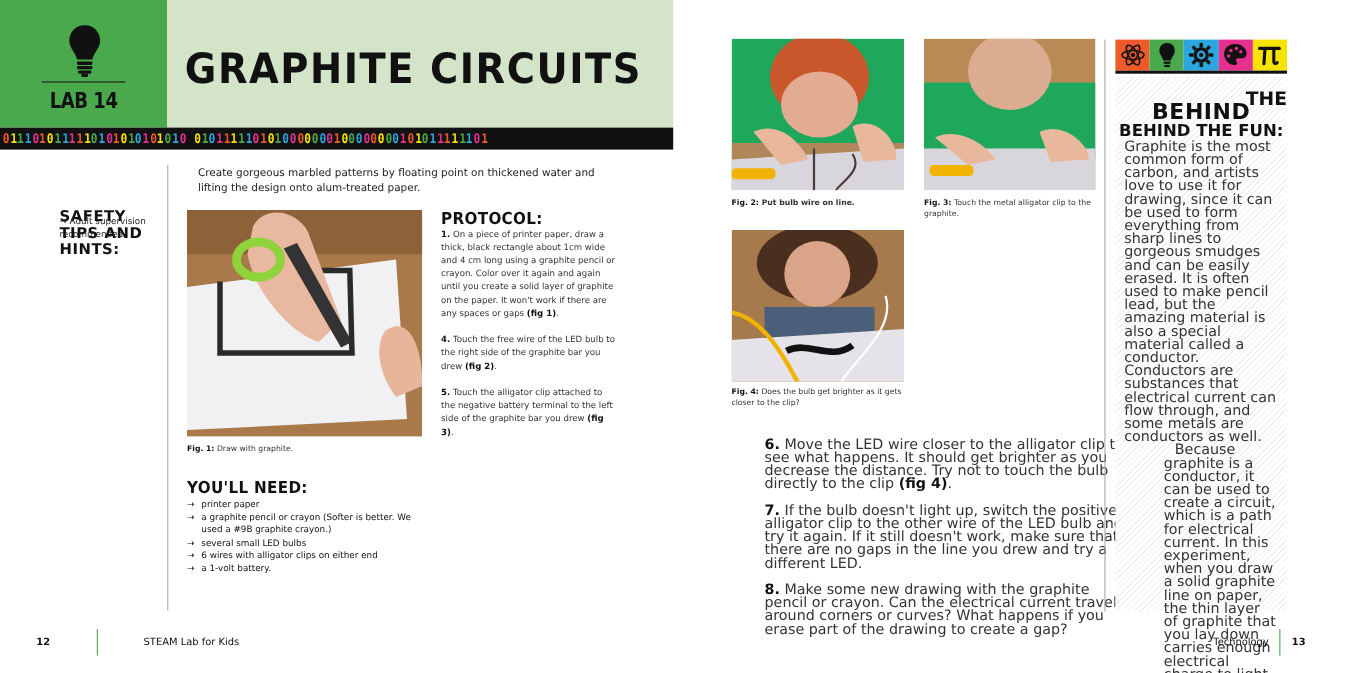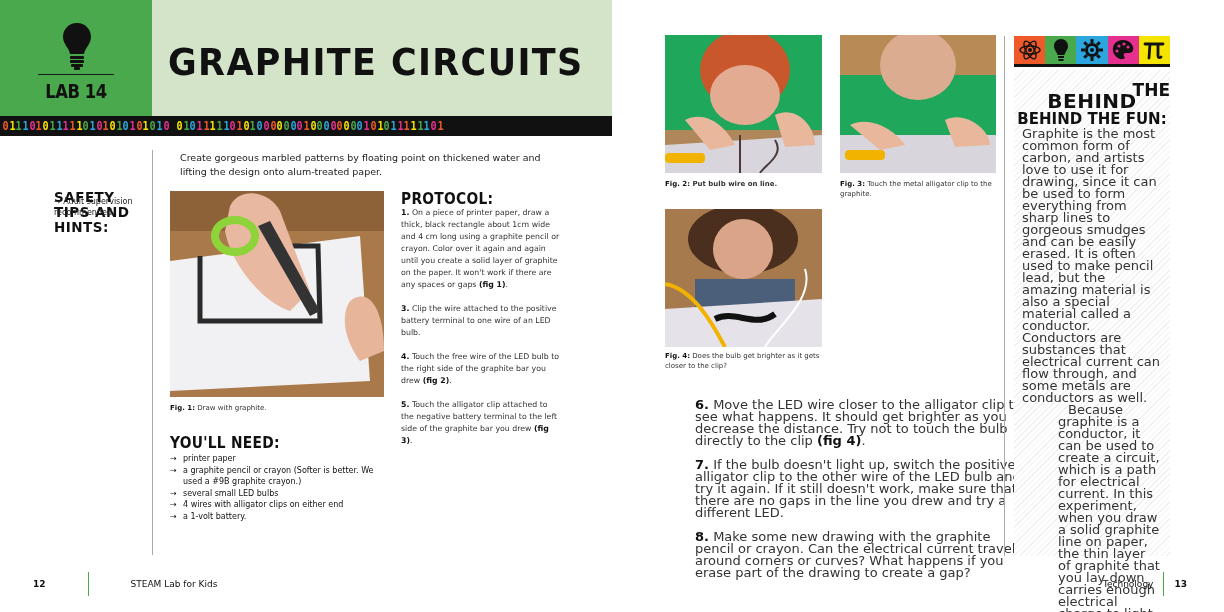--- a/index.html
+++ b/index.html
@@ -196,32 +196,31 @@
   <li>
       <span class="arrow">→</span>
       <span>a graphite pencil or crayon (Softer is better. We used a #9B graphite crayon.)</span>
     </li>
   <li>
       <span class="arrow">→</span>
       <span>several small LED bulbs</span>
     </li>
   <li>
       <span class="arrow">→</span>
-      <span>4 wires with alligator clips on  either end</span>
+      <span>6 wires with alligator clips on  either end</span>
     </li>
   <li>
       <span class="arrow">→</span>
       <span>a 1-volt battery.</span>
     </li>
 </ul>
 
 <h2 class="abs protocol-title">PROTOCOL:</h2>
 <div class="abs protocol">
   <p><b>1.</b> <span>On a piece of printer paper, draw a thick, black rectangle about 1cm wide and 4 cm long using a graphite pencil or crayon. Color over it again and again until you create a solid layer of graphite on the paper. It won't work if there are any spaces or gaps </span><b>(fig 1)</b><span>.</span></p>
-  <p><b>3.</b> <span>Clip the wire attached to the positive battery terminal to one wire of an LED bulb.</span></p>
   <p><b>4.</b> <span>Touch the free wire of the LED bulb to the right side of the graphite bar you drew </span><b>(fig 2)</b><span>.</span></p>
   <p><b>5.</b> <span>Touch the alligator clip attached to the negative battery terminal to the left side of the graphite bar you drew </span><b>(fig 3)</b><span>.</span></p>
 </div>
 
 <div class="abs photo fig2">
   <svg viewBox="0 0 157 138" preserveAspectRatio="none">
     <rect width="157" height="138" fill="#1fa85c"></rect>
     <ellipse cx="80" cy="35" rx="45" ry="40" fill="#c9572c"></ellipse>
     <ellipse cx="80" cy="60" rx="35" ry="30" fill="#e2ab92"></ellipse>
     <rect x="0" y="95" width="157" height="43" fill="#b0875a"></rect>

